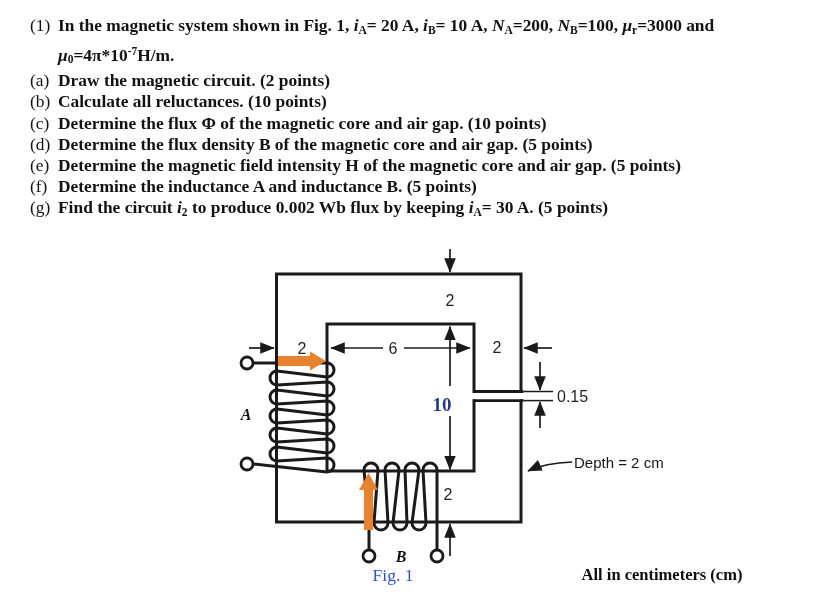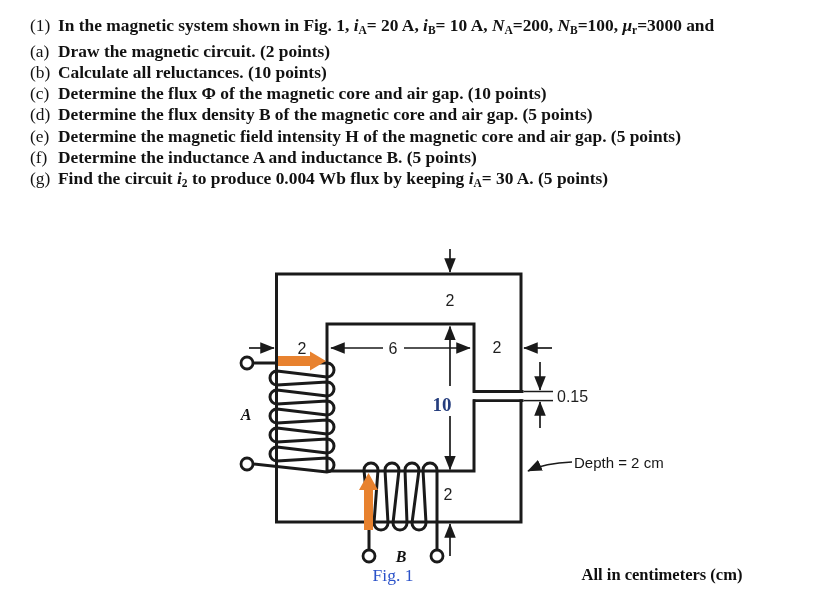--- a/index.html
+++ b/index.html
@@ -44,20 +44,21 @@
   .mid{text-anchor:middle;}
 </style>
 </head>
 <body>
 
 <div class="problem">
     <div class="p-item">
       <span class="p-marker">(1)</span>
       <div class="p-body">
         <div class="p-line"><span>In the magnetic system shown in Fig. 1, </span><span class="it">i</span><span class="sb">A</span><span>= 20 A, </span><span class="it">i</span><span class="sb">B</span><span>= 10 A, </span><span class="it">N</span><span class="sb">A</span><span>=200, </span><span class="it">N</span><span class="sb">B</span><span>=100, </span><span class="it">μ</span><span class="sb">r</span><span>=3000 and</span></div>
+        <div class="p-line"><span class="it">μ</span><span class="sb">0</span><span>=4π*10</span><span class="sp">-7</span><span>H/m.</span></div>
       </div>
     </div>
     <div class="p-item">
       <span class="p-marker">(a)</span>
       <div class="p-body">
         <div class="p-line"><span>Draw the magnetic circuit. (2 points)</span></div>
       </div>
     </div>
     <div class="p-item">
       <span class="p-marker">(b)</span>
@@ -85,21 +86,21 @@
     </div>
     <div class="p-item">
       <span class="p-marker">(f)</span>
       <div class="p-body">
         <div class="p-line"><span>Determine the inductance A and inductance B. (5 points)</span></div>
       </div>
     </div>
     <div class="p-item">
       <span class="p-marker">(g)</span>
       <div class="p-body">
-        <div class="p-line"><span>Find the circuit </span><span class="it">i</span><span class="sb">2</span><span> to produce 0.004 Wb flux by keeping </span><span class="it">i</span><span class="sb">A</span><span>= 30 A. (5 points)</span></div>
+        <div class="p-line"><span>Find the circuit </span><span class="it">i</span><span class="sb">2</span><span> to produce 0.002 Wb flux by keeping </span><span class="it">i</span><span class="sb">A</span><span>= 30 A. (5 points)</span></div>
       </div>
     </div>
   </div>
 
 <svg class="fig" width="818" height="602" viewBox="0 0 818 602">
   <defs>
     <marker id="arr" viewBox="0 0 10 8" refX="9.5" refY="4" markerWidth="8.5" markerHeight="6.8" orient="auto-start-reverse">
       <path class="arrhead" d="M0 0 L10 4 L0 8 Z"></path>
     </marker>
   </defs>

